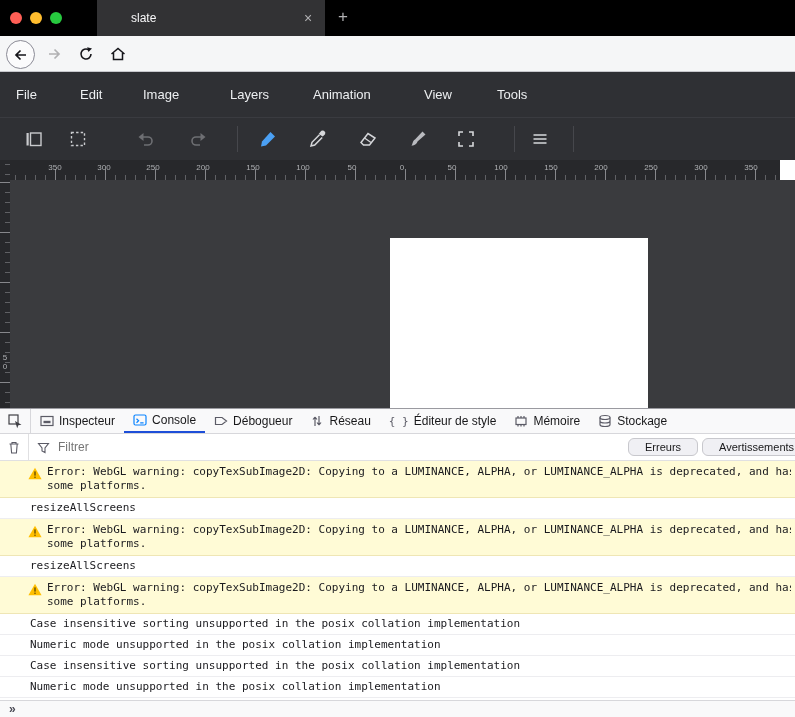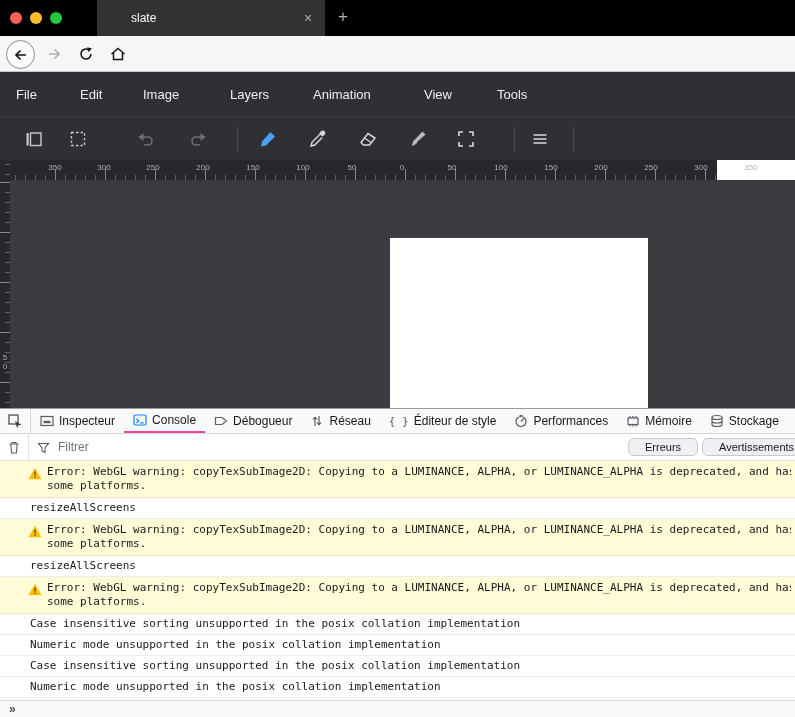--- a/index.html
+++ b/index.html
@@ -28,21 +28,21 @@
   .url-text{font-size:13px;color:#0c0c0d;margin-left:4px;white-space:nowrap;}
 
   
   .appmenu{position:absolute;top:72px;left:0;width:795px;height:45px;background:#2f3034;}
   .menu-item{position:absolute;top:15px;color:#edeff1;font-size:13px;white-space:nowrap;}
   .apptoolbar{position:absolute;top:117px;left:0;width:795px;height:43px;background:#2f3034;border-top:1px solid #3a3b40;box-sizing:border-box;}
   .tool{position:absolute;top:9px;width:24px;height:24px;display:flex;align-items:center;justify-content:center;}
   .tsep{position:absolute;top:8px;width:1px;height:26px;background:#46474c;}
 
   
-  .ruler-top{position:absolute;top:160px;left:0;width:717px;height:20px;background-color:#27282b;
+  .ruler-top{position:absolute;top:160px;left:0;width:780px;height:20px;background-color:#27282b;
     background-image:
       repeating-linear-gradient(90deg,#86878b 0 1px,transparent 1px 50px),
       repeating-linear-gradient(90deg,#5f6064 0 1px,transparent 1px 10px);
     background-size:100% 11px,100% 5px;
     background-position:5px bottom,5px bottom;background-repeat:repeat-x;}
   .rt-label{position:absolute;top:3px;transform:translateX(-50%);color:#aeb0b3;font-size:8px;}
   .ruler-left{position:absolute;top:160px;left:0;width:10px;height:248px;background-color:#27282b;
     background-image:
       repeating-linear-gradient(180deg,#86878b 0 1px,transparent 1px 50px),
       repeating-linear-gradient(180deg,#5f6064 0 1px,transparent 1px 10px);
@@ -51,21 +51,21 @@
   .rl-label{position:absolute;left:1px;width:8px;color:#aeb0b3;font-size:8px;line-height:9px;word-break:break-all;text-align:center;}
   .canvas-area{position:absolute;left:10px;top:180px;width:785px;height:228px;background:#3a3b3e;overflow:hidden;}
   .canvas-white{position:absolute;left:380px;top:58px;width:258px;height:172px;background:#fff;}
 
   
   .devtools{position:absolute;top:408px;left:0;width:795px;height:309px;background:#fff;border-top:1px solid #9a9aa0;box-sizing:border-box;}
   .dt-tabs{position:absolute;top:0;left:0;width:795px;height:25px;background:#f9f9fa;border-bottom:1px solid #d7d7db;
            display:flex;align-items:stretch;box-sizing:border-box;overflow:hidden;}
   .dt-pick{width:30px;display:flex;align-items:center;justify-content:center;border-right:1px solid #d7d7db;flex:none;}
   .dt-tab{display:flex;align-items:center;gap:5px;padding:0 9px;font-size:12px;color:#18181a;white-space:nowrap;box-sizing:border-box;flex:none;}
-  .dt-tab.active{border-bottom:2px solid #ec4899;}
+  .dt-tab.active{border-bottom:2px solid #1d4ed8;}
   .brace-icon{font-family:"DejaVu Sans Mono",monospace;font-size:11px;color:#5b5b66;}
   .dt-filter{position:absolute;top:25px;left:0;width:795px;height:27px;background:#fff;border-bottom:1px solid #e0e0e2;
              display:flex;align-items:center;box-sizing:border-box;overflow:hidden;}
   .dt-trash{width:28px;display:flex;align-items:center;justify-content:center;border-right:1px solid #e0e0e2;align-self:stretch;flex:none;}
   .dt-funnel{margin-left:8px;display:flex;align-items:center;flex:none;}
   .filter-input{border:none;outline:none;font-size:12px;color:#737373;margin-left:6px;width:190px;background:transparent;}
   .fbtn-group{position:absolute;left:628px;top:4px;display:flex;gap:4px;white-space:nowrap;}
   .fbtn{font-size:11px;color:#18181a;background:#f0f0f4;border:1px solid #c8c8cd;border-radius:6px;padding:2px 16px;white-space:nowrap;}
   .dt-console{position:absolute;top:52px;left:0;width:795px;bottom:17px;overflow:hidden;background:#fff;
               font-family:"DejaVu Sans Mono",monospace;font-size:11px;color:#1a1a1e;}
@@ -256,27 +256,20 @@
           <path d="M5 12 V3 M5 3 L3 5.5 M5 3 L7 5.5 M9 2 V11 M9 11 L7 8.5 M9 11 L11 8.5" stroke="#5b5b66" stroke-width="1.2" fill="none"></path>
         </svg>
         <span>Réseau</span>
       </div>
       <div class="dt-tab">
         <span class="brace-icon">{ }</span>
         <span>Éditeur de style</span>
       </div>
       <div class="dt-tab">
         <svg width="14" height="14" viewBox="0 0 14 14">
-          <circle cx="7" cy="7.5" r="5" stroke="#5b5b66" stroke-width="1.2" fill="none"></circle>
-          <path d="M7 7.5 L9.8 4.8 M5.5 1.5 H8.5" stroke="#5b5b66" stroke-width="1.2" fill="none"></path>
-        </svg>
-        <span>Performances</span>
-      </div>
-      <div class="dt-tab">
-        <svg width="14" height="14" viewBox="0 0 14 14">
           <rect x="2" y="4" width="10" height="6.5" stroke="#5b5b66" stroke-width="1.2" fill="none"></rect>
           <path d="M4 4 V2 M7 4 V2 M10 4 V2 M4 10.5 V12.5 M7 10.5 V12.5 M10 10.5 V12.5" stroke="#5b5b66" stroke-width="1.2"></path>
         </svg>
         <span>Mémoire</span>
       </div>
       <div class="dt-tab">
         <svg width="14" height="14" viewBox="0 0 14 14">
           <ellipse cx="7" cy="3.5" rx="5" ry="2" stroke="#5b5b66" stroke-width="1.2" fill="none"></ellipse>
           <path d="M2 3.5 V10.5 C2 11.6 4.2 12.5 7 12.5 C9.8 12.5 12 11.6 12 10.5 V3.5 M2 7 C2 8.1 4.2 9 7 9 C9.8 9 12 8.1 12 7" stroke="#5b5b66" stroke-width="1.2" fill="none"></path>
         </svg>

